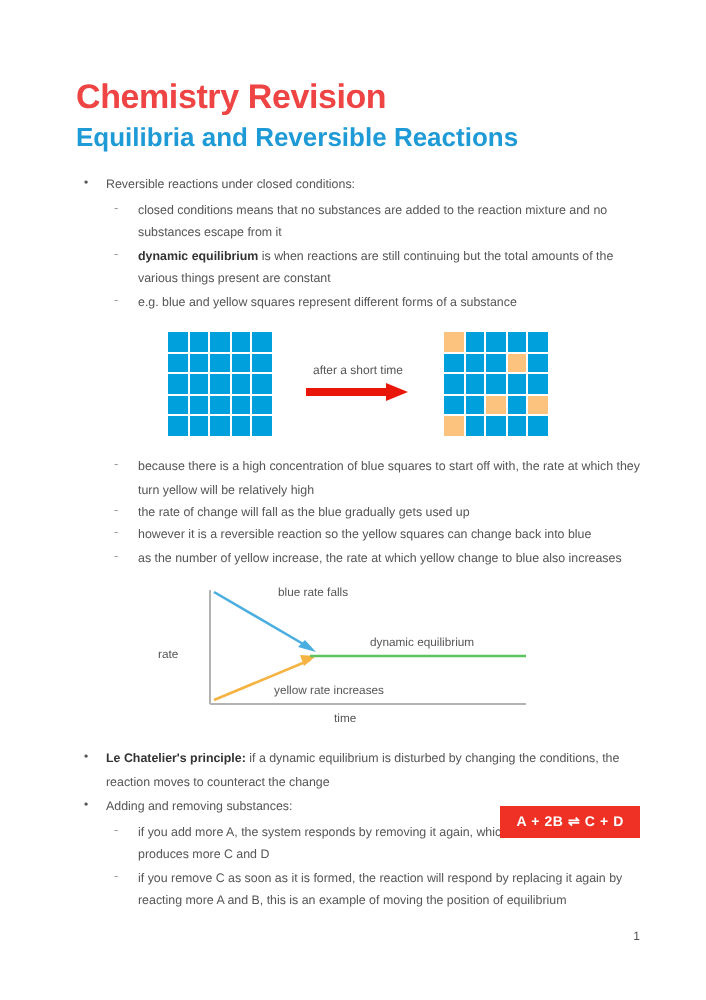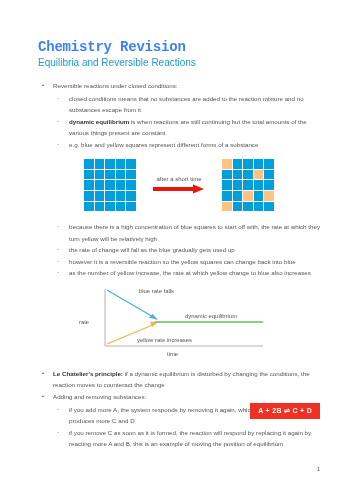--- a/index.html
+++ b/index.html
@@ -17,31 +17,30 @@
   }
   .page {
     position: relative;
     width: 353px;
     height: 500px;
     background: #ffffff;
     box-sizing: border-box;
     padding: 40px 33px 0 38px;
   }
   .title {
-    font-size: 14px;
+    font-size: 17px;
     font-weight: bold;
-    color: #3b82f6;
+    color: #ef4444;
     letter-spacing: -0.2px;
     line-height: 1.1;
     margin: 0 0 2px 0;
-    font-family: Liberation Mono, monospace;
   }
   .subtitle {
-    font-size: 10px;
-    font-weight: normal;
+    font-size: 13px;
+    font-weight: bold;
     color: #1e9ad6;
     line-height: 1.2;
     margin: 0 0 11px 0;
   }
   .section-head {
     font-size: 7.4px;
     color: #555;
     margin: 0 0 7px 0;
     font-weight: normal;
   }

